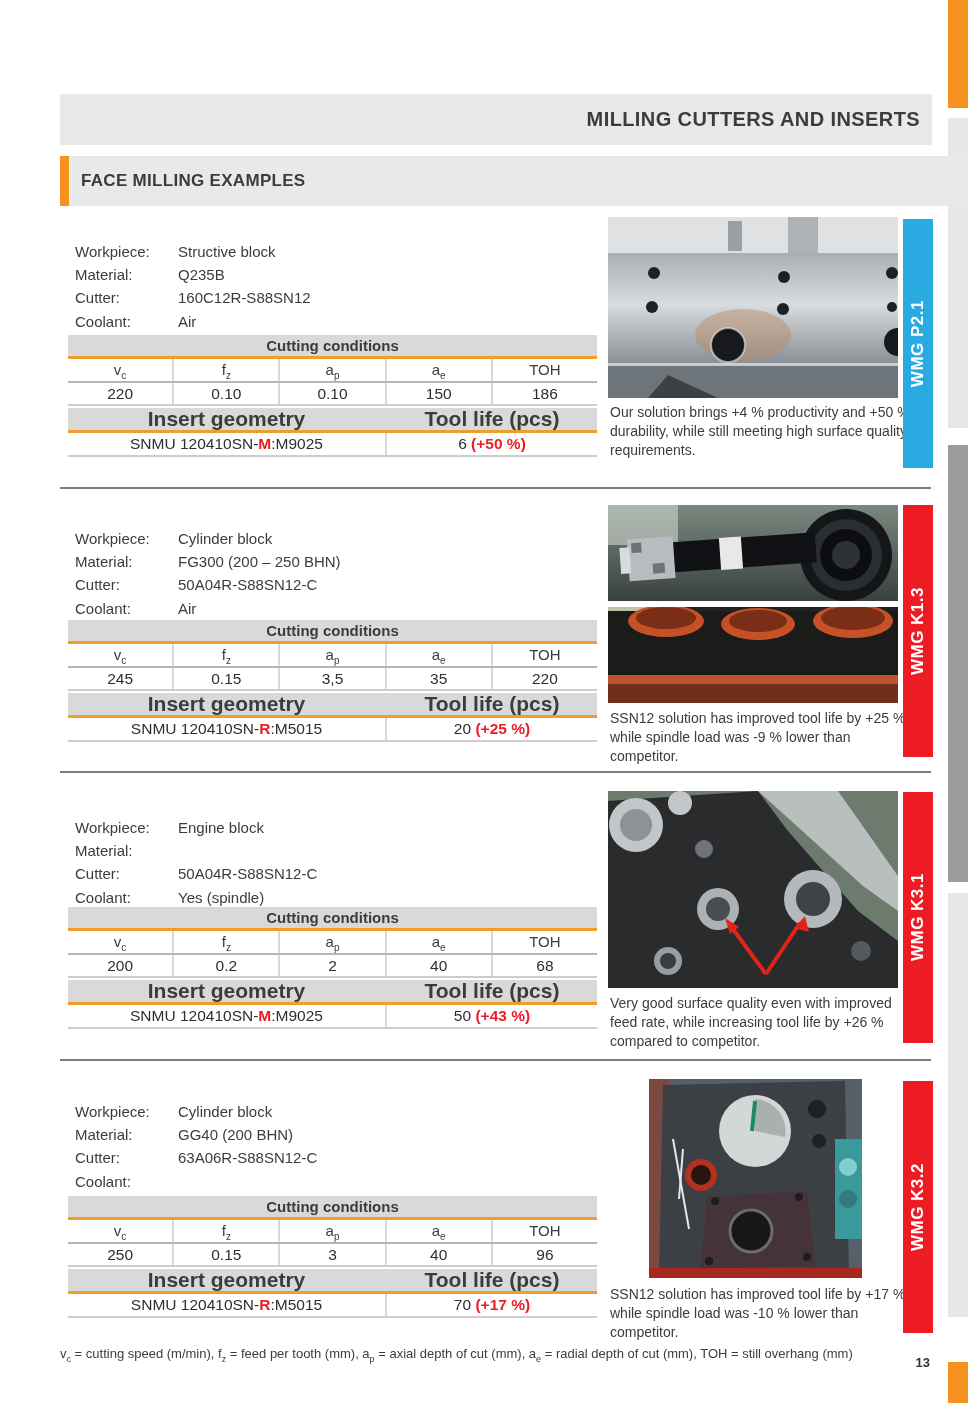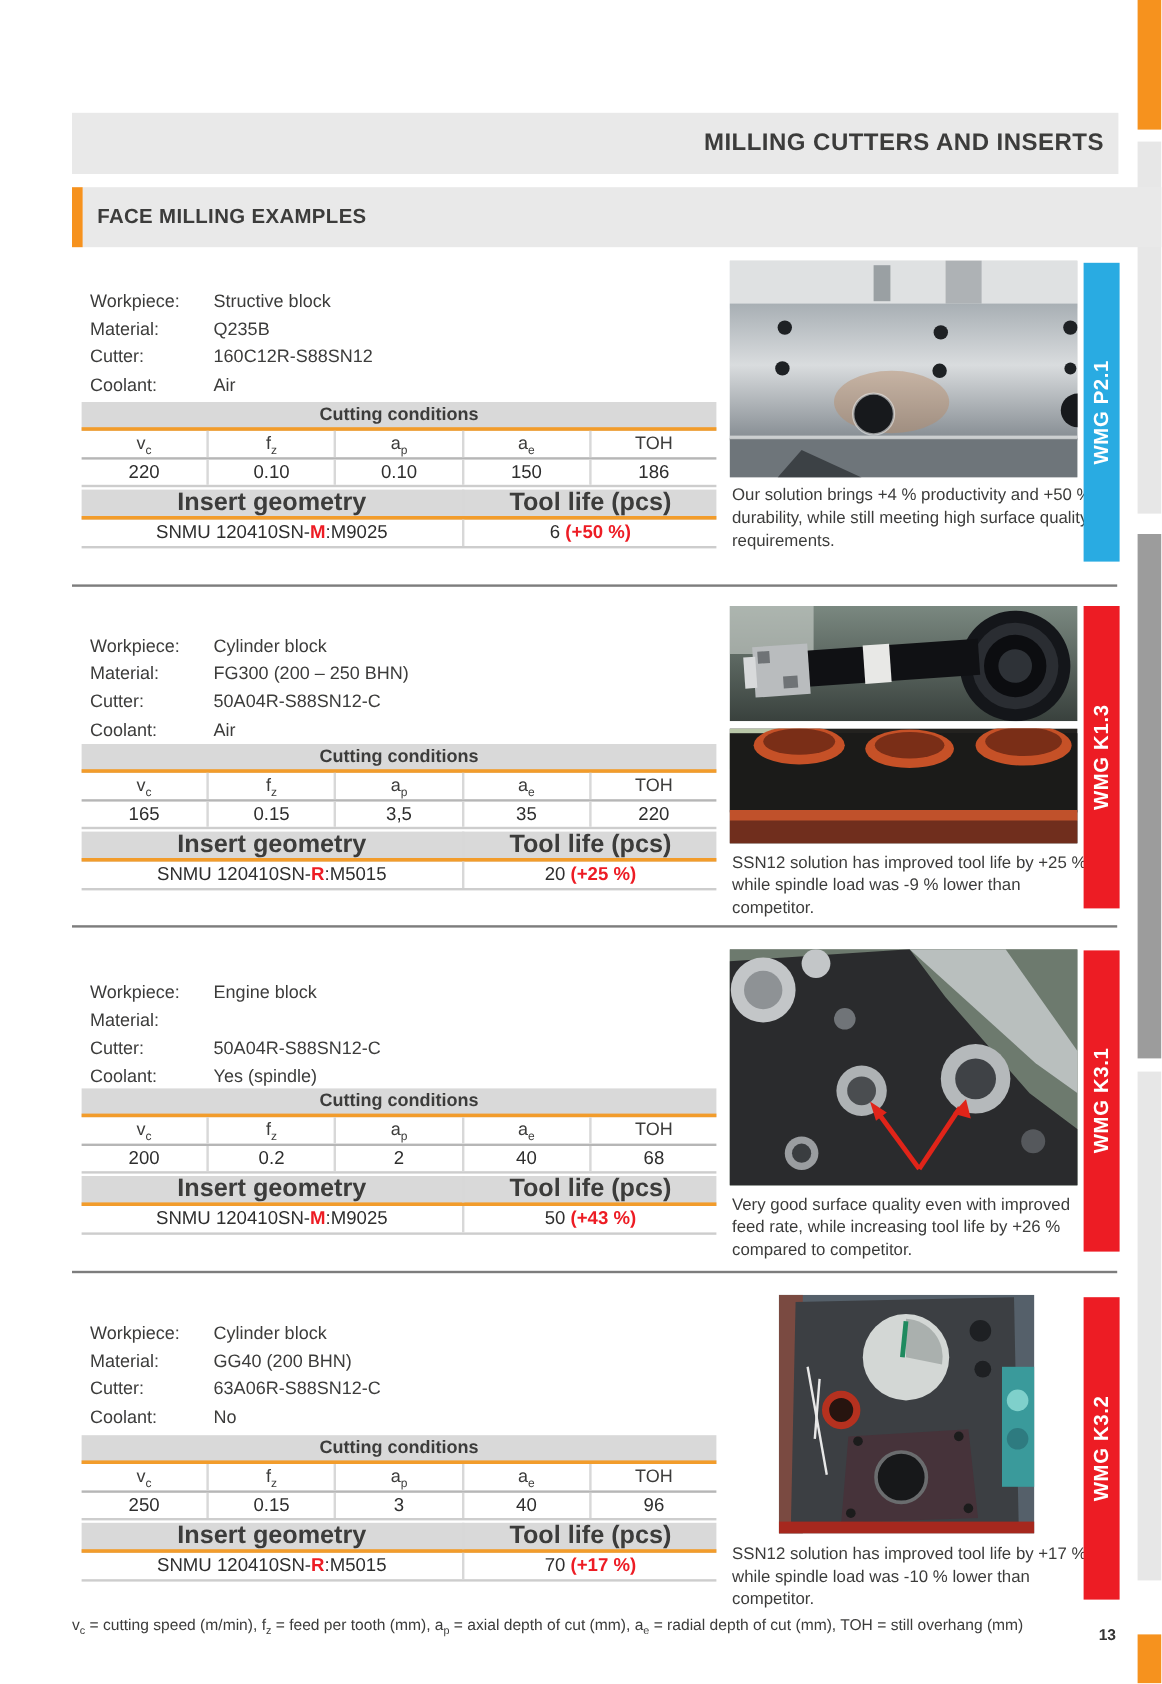--- a/index.html
+++ b/index.html
@@ -194,21 +194,21 @@
     <div class="abs cctable" style="top:620px;">
       <div class="t-band">Cutting conditions</div>
       <div class="t-row head">
         <div class="t-cell"><span>v</span><sub>c</sub></div>
         <div class="t-cell"><span>f</span><sub>z</sub></div>
         <div class="t-cell"><span>a</span><sub>p</sub></div>
         <div class="t-cell"><span>a</span><sub>e</sub></div>
         <div class="t-cell"><span>TOH</span><sub></sub></div>
       </div>
       <div class="t-row vals">
-        <div class="t-cell">165</div>
+        <div class="t-cell">245</div>
         <div class="t-cell">0.15</div>
         <div class="t-cell">3,5</div>
         <div class="t-cell">35</div>
         <div class="t-cell">220</div>
       </div>
       <div style="height:2px;"></div>
       <div class="igtable" style="position:static;">
         <div class="ig-band">
           <div class="c-ins">Insert geometry</div>
           <div class="c-tool">Tool life (pcs)</div>
@@ -346,21 +346,20 @@
       <div class="info-row">
           <span class="info-label">Material:</span>
           <span class="info-value">GG40 (200 BHN)</span>
         </div>
       <div class="info-row">
           <span class="info-label">Cutter:</span>
           <span class="info-value">63A06R-S88SN12-C</span>
         </div>
       <div class="info-row">
           <span class="info-label">Coolant:</span>
-          <span class="info-value">No</span>
         </div>
     </div>
     <div class="abs cctable" style="top:1196px;">
       <div class="t-band">Cutting conditions</div>
       <div class="t-row head">
         <div class="t-cell"><span>v</span><sub>c</sub></div>
         <div class="t-cell"><span>f</span><sub>z</sub></div>
         <div class="t-cell"><span>a</span><sub>p</sub></div>
         <div class="t-cell"><span>a</span><sub>e</sub></div>
         <div class="t-cell"><span>TOH</span><sub></sub></div>

